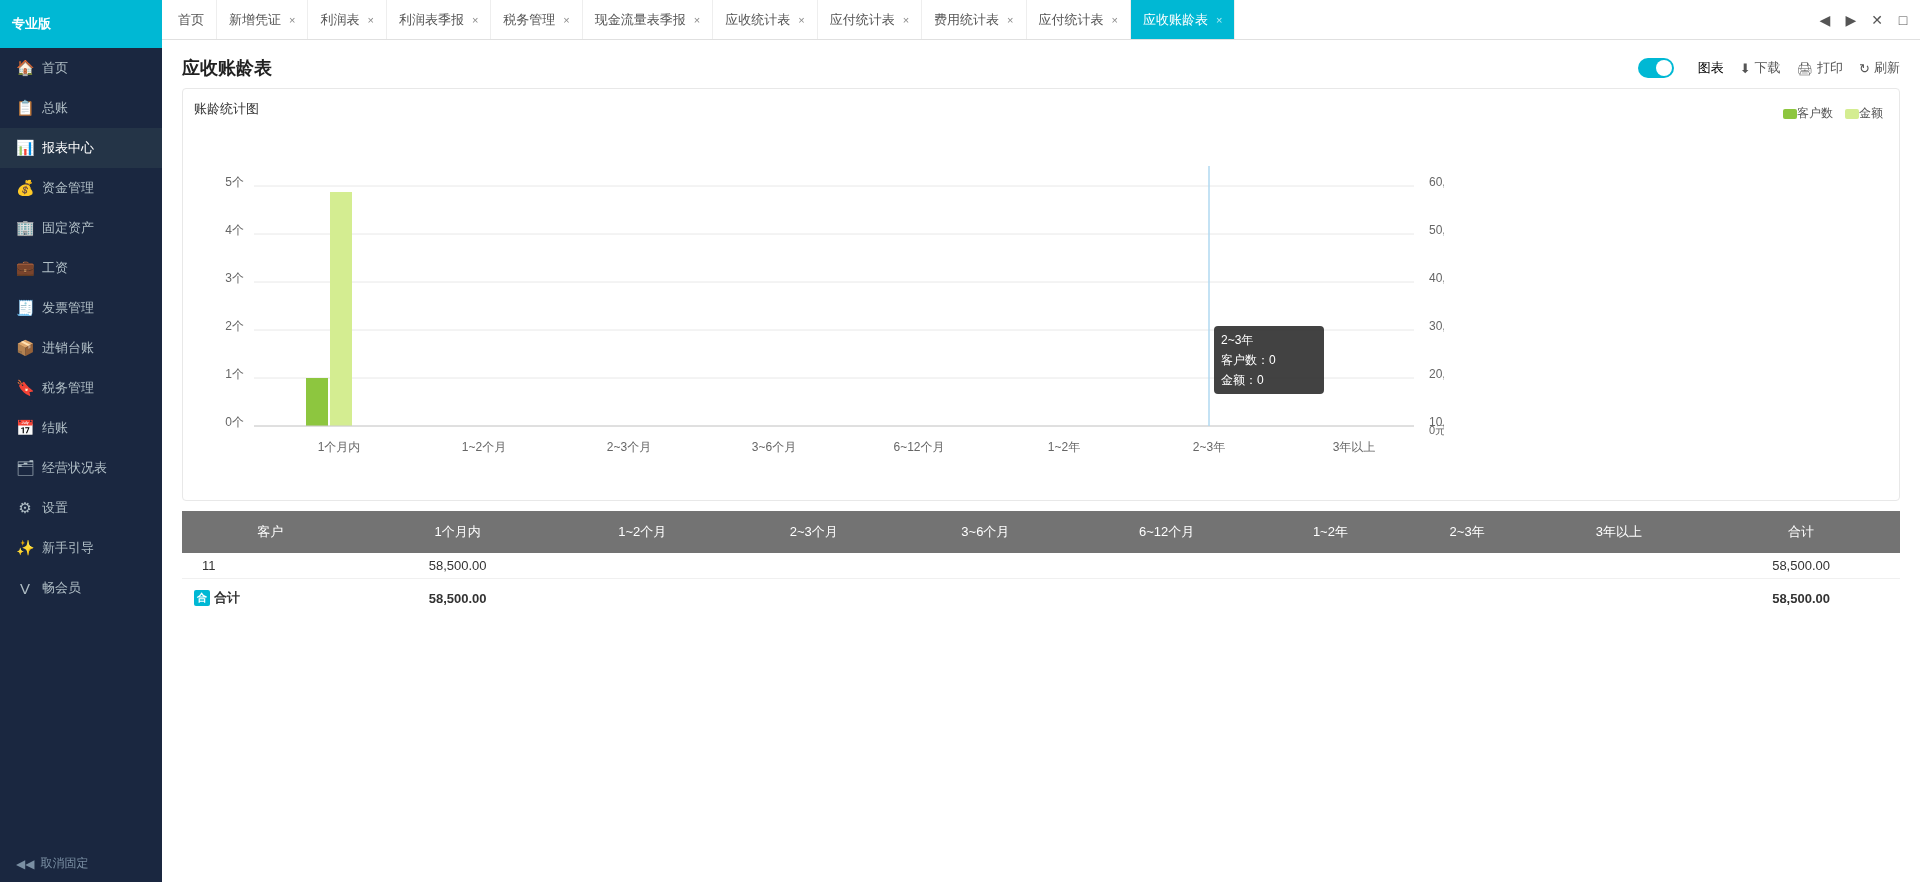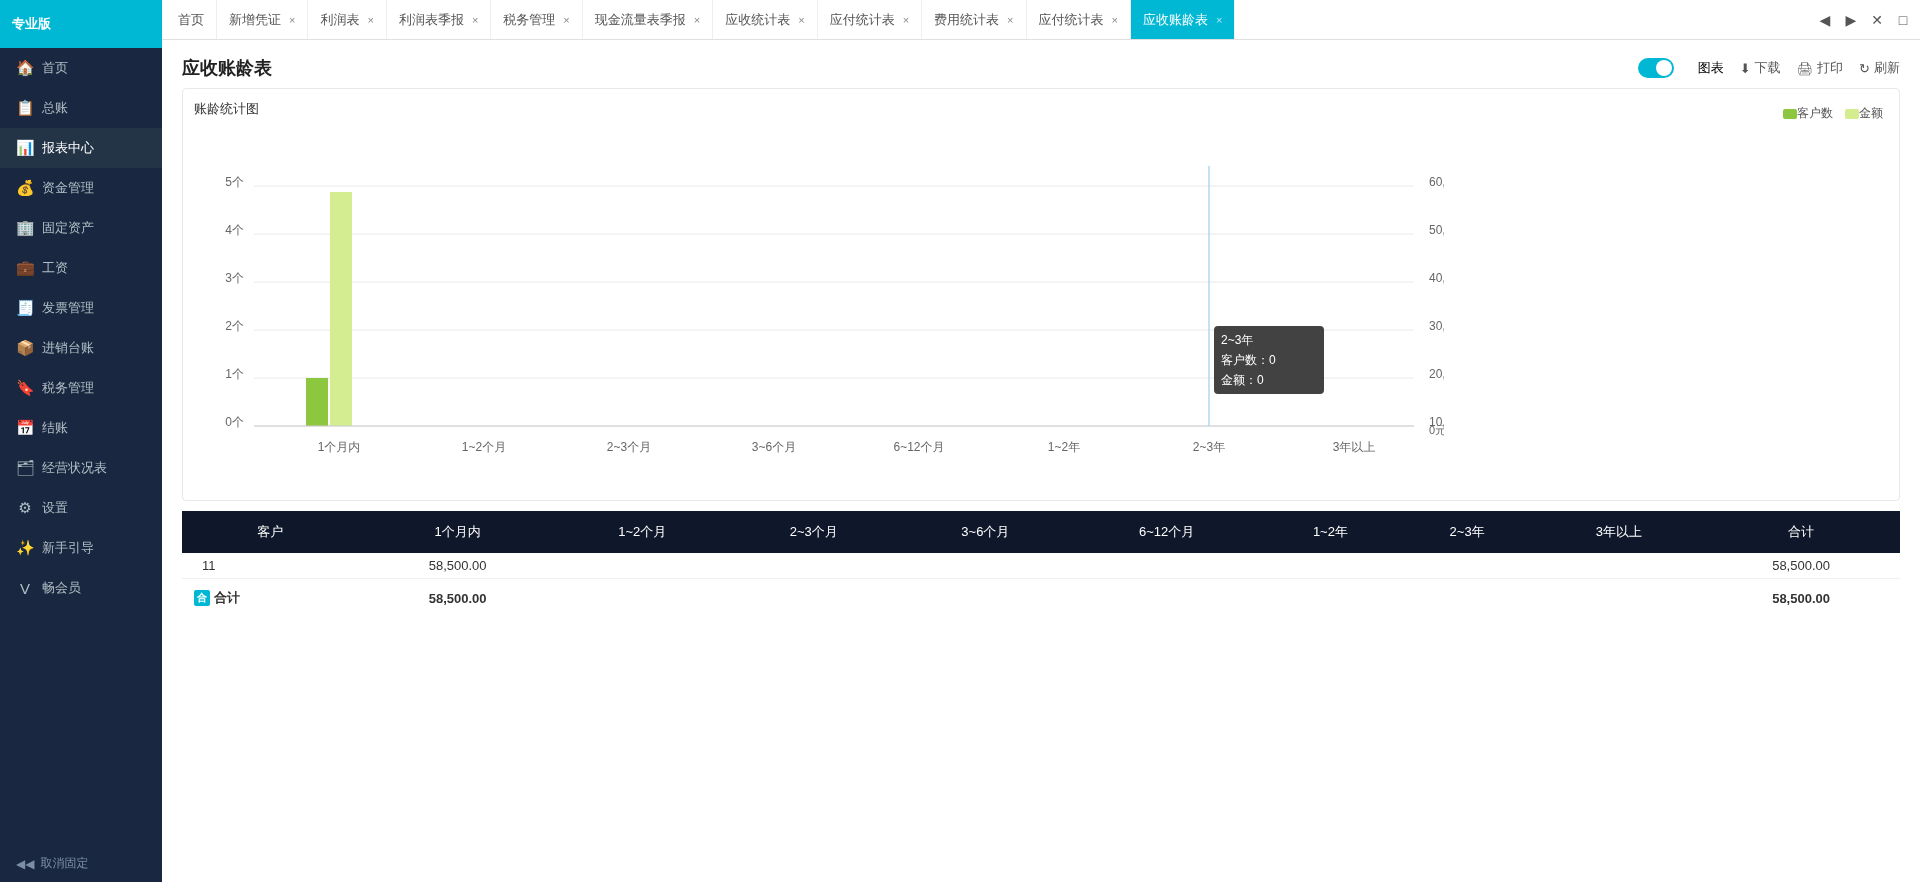--- a/index.html
+++ b/index.html
@@ -199,21 +199,21 @@
     }
 
     
     .data-table {
       margin: 0 20px;
       border-collapse: collapse;
       width: calc(100% - 40px);
       font-size: 13px;
     }
     .data-table thead tr {
-      background: #0f172a;
+      background: #737373;
       color: #fff;
     }
     .data-table thead th {
       padding: 12px 8px;
       text-align: center;
       font-weight: normal;
       border: none;
     }
     .data-table tbody tr {
       border-bottom: 1px solid #f0f0f0;

